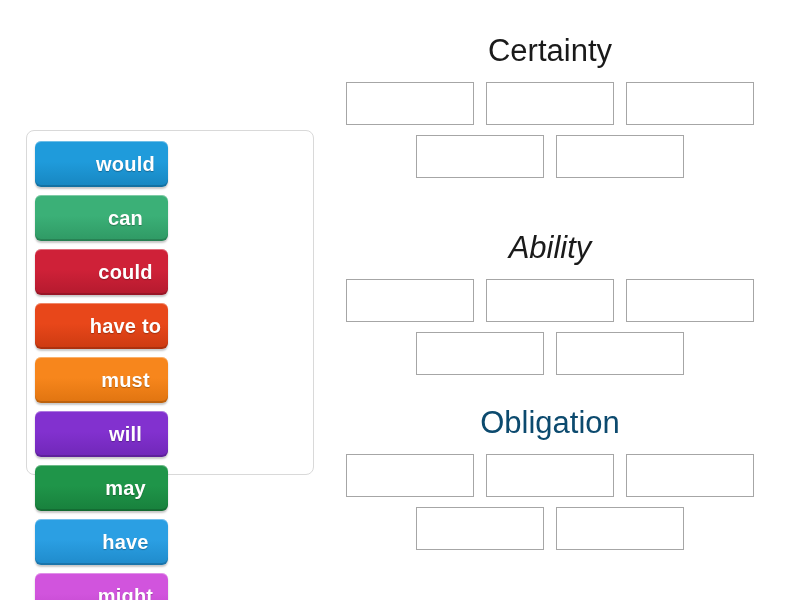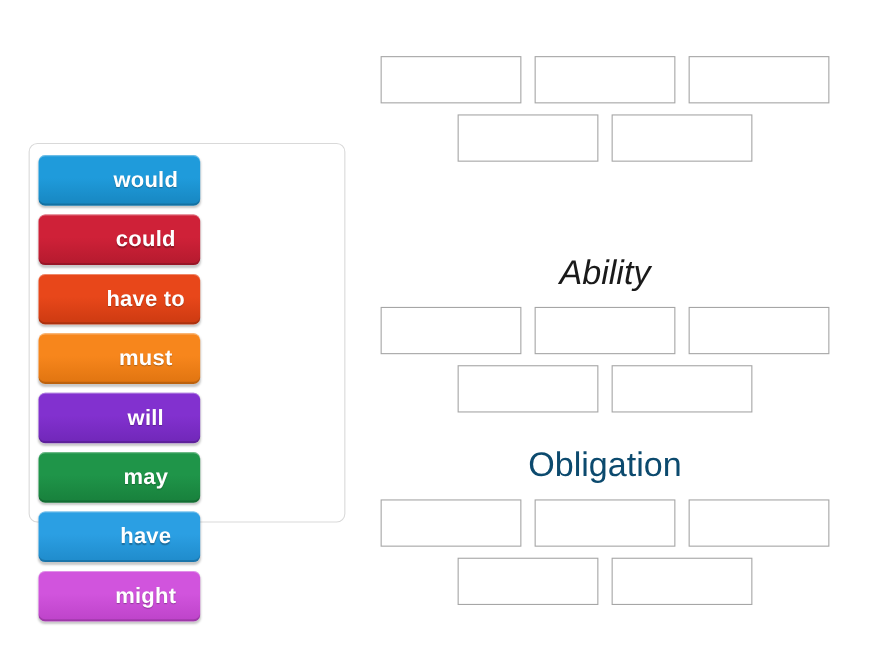--- a/index.html
+++ b/index.html
@@ -28,21 +28,21 @@
     border-radius: 8px;
     box-sizing: border-box;
     padding: 6px 5px;
   }
   .tile-grid {
     display: flex;
     flex-wrap: wrap;
     align-content: flex-start;
   }
   .tile {
-    width: 147px;
+    width: 133px;
     height: 46px;
     margin: 4px 3px;
     border-radius: 6px;
     display: flex;
     align-items: center;
     justify-content: center;
     color: #ffffff;
     font-size: 20px;
     font-weight: bold;
     letter-spacing: 0.2px;
@@ -99,20 +99,23 @@
   .row-bottom { margin-top: 10px; }
 </style>
 </head>
 <body>
 
 <div id="tile-tray" style="border-color: rgb(217, 217, 217);">
   <div class="tile-grid">
     <div class="tile" style="background: linear-gradient(rgb(31, 155, 219) 0%, rgb(31, 155, 219) 45%, rgb(23, 134, 192) 100%);">
       <span>would</span>
     </div>
+    <div class="tile" style="background: linear-gradient(rgb(59, 176, 119) 0%, rgb(59, 176, 119) 45%, rgb(47, 153, 100) 100%);">
+      <span>can</span>
+    </div>
     <div class="tile" style="background: linear-gradient(rgb(207, 33, 56) 0%, rgb(207, 33, 56) 45%, rgb(180, 26, 46) 100%);">
       <span>could</span>
     </div>
     <div class="tile" style="background: linear-gradient(rgb(232, 71, 26) 0%, rgb(232, 71, 26) 45%, rgb(204, 58, 17) 100%); text-align: right;">
       <span>have to</span>
     </div>
     <div class="tile" style="background: linear-gradient(rgb(247, 134, 28) 0%, rgb(247, 134, 28) 45%, rgb(224, 116, 16) 100%);">
       <span>must</span>
     </div>
     <div class="tile" style="background: linear-gradient(rgb(130, 49, 207) 0%, rgb(130, 49, 207) 45%, rgb(112, 39, 184) 100%);">
@@ -127,20 +130,21 @@
     <div class="tile" style="background: linear-gradient(rgb(209, 84, 221) 0%, rgb(209, 84, 221) 45%, rgb(189, 67, 201) 100%);">
       <span>might</span>
     </div>
 
   </div>
 </div>
 
 <div id="groups">
 
   <div class="group" style="position:absolute; left:0; top:35px;">
+    <div class="group-title" style="color: rgb(26, 26, 26);">Certainty</div>
     <div class="slot-row row-top" style="margin-top:16px; width:420px;">
       <div class="slot w1" style="border-color: rgb(166, 166, 166);"></div>
       <div class="slot w2" style="border-color: rgb(166, 166, 166);"></div>
       <div class="slot w3" style="border-color: rgb(166, 166, 166);"></div>
     </div>
     <div class="slot-row row-bottom" style="width:420px;">
       <div class="slot w4" style="border-color: rgb(166, 166, 166);"></div>
       <div class="slot w5" style="border-color: rgb(166, 166, 166);"></div>
     </div>
   </div>

